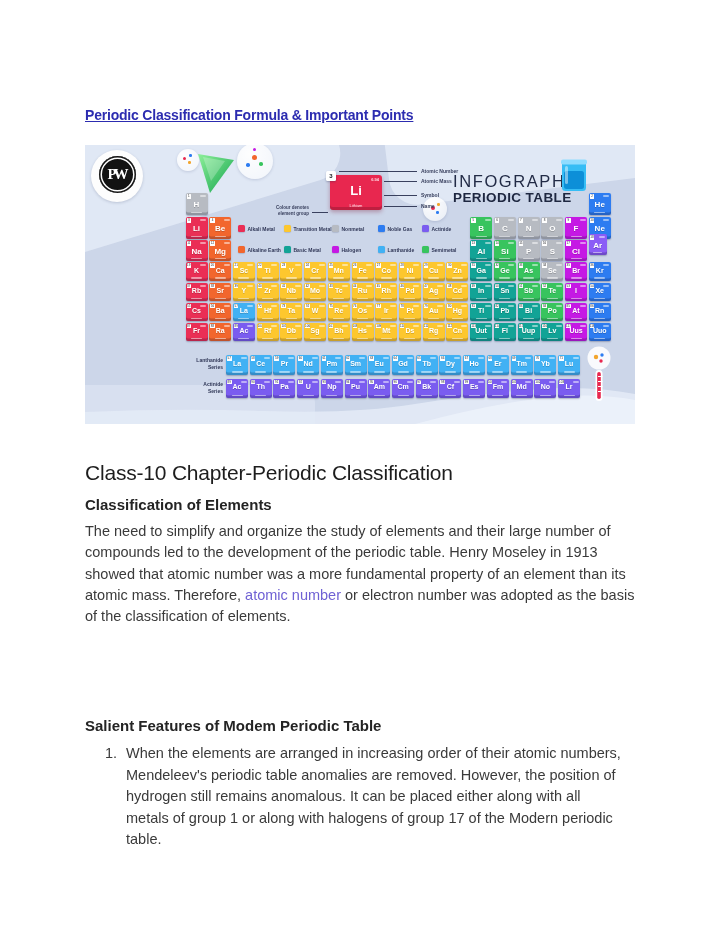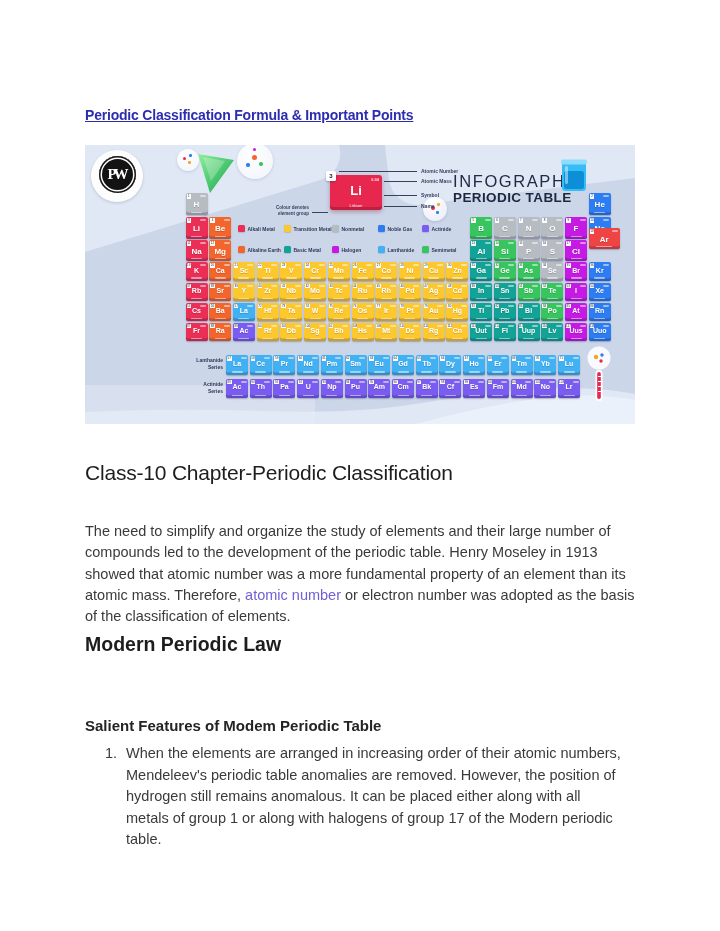--- a/index.html
+++ b/index.html
@@ -304,21 +304,21 @@
           <span class="em"></span>
           <span class="es">S</span>
           <span class="enm"></span>
         </div>
         <div class="ecell big" style="left: 480.02px; top: 95px; width: 22px; height: 21px; background: rgb(197, 25, 228);">
           <span class="en">17</span>
           <span class="em"></span>
           <span class="es">Cl</span>
           <span class="enm"></span>
         </div>
-        <div class="ecell big" style="left: 503.74px; top: 83px; width: 31px; height: 21px; background: #ef4444;">
+        <div class="ecell big" style="left: 503.74px; top: 89px; width: 18px; height: 21px; background: #8b5cf6;">
           <span class="en">18</span>
           <span class="em"></span>
           <span class="es">Ar</span>
           <span class="enm"></span>
         </div>
         <div class="ecell" style="left: 100.5px; top: 117px; width: 22px; height: 18.5px; background: rgb(234, 46, 85);">
           <span class="en">19</span>
           <span class="em"></span>
           <span class="es">K</span>
           <span class="enm"></span>
@@ -944,26 +944,26 @@
       <rect x="9.5" y="24" width="7" height="31" rx="3.5" fill="#fff"></rect>
       <rect x="11.2" y="26" width="3.6" height="27" rx="1.8" fill="#e8274f"></rect>
       <rect x="12" y="30" width="4.5" height="1" fill="#fff"></rect>
       <rect x="12" y="35" width="4.5" height="1" fill="#fff"></rect>
       <rect x="12" y="40" width="4.5" height="1" fill="#fff"></rect>
       <rect x="12" y="45" width="4.5" height="1" fill="#fff"></rect>
     </svg>
   </div>
 
   <div class="h-big" style="top:461px;">Class-10 Chapter-Periodic Classification</div>
+  <div class="h-sm" style="top:496px;">Classification of Elements</div>
 
   <div class="para" style="top:521px;">
     <span>The need to simplify and organize the study of elements and their large number of compounds led to the development of the periodic table. Henry Moseley in 1913 showed that atomic number was a more fundamental property of an element than its atomic mass. Therefore, </span><span class="inline-link">atomic number</span><span> or electron number was adopted as the basis of the classification of elements.</span>
   </div>
 
-  <div class="h-med" style="top:633px;">Modern Periodic Law</div>
 
   <div class="h-sm" style="top:717px;">Salient Features of Modem Periodic Table</div>
 
   <div class="olist" style="top:743px;">
     <div class="li">
       <span class="num">1.</span>
       <span class="litext">When the elements are arranged in increasing order of their atomic numbers, Mendeleev's periodic table anomalies are removed. However, the position of hydrogen still remains anomalous. It can be placed either along with all metals of group 1 or along with halogens of group 17 of the Modern periodic table.</span>
     </div>
   </div>
 </div>

